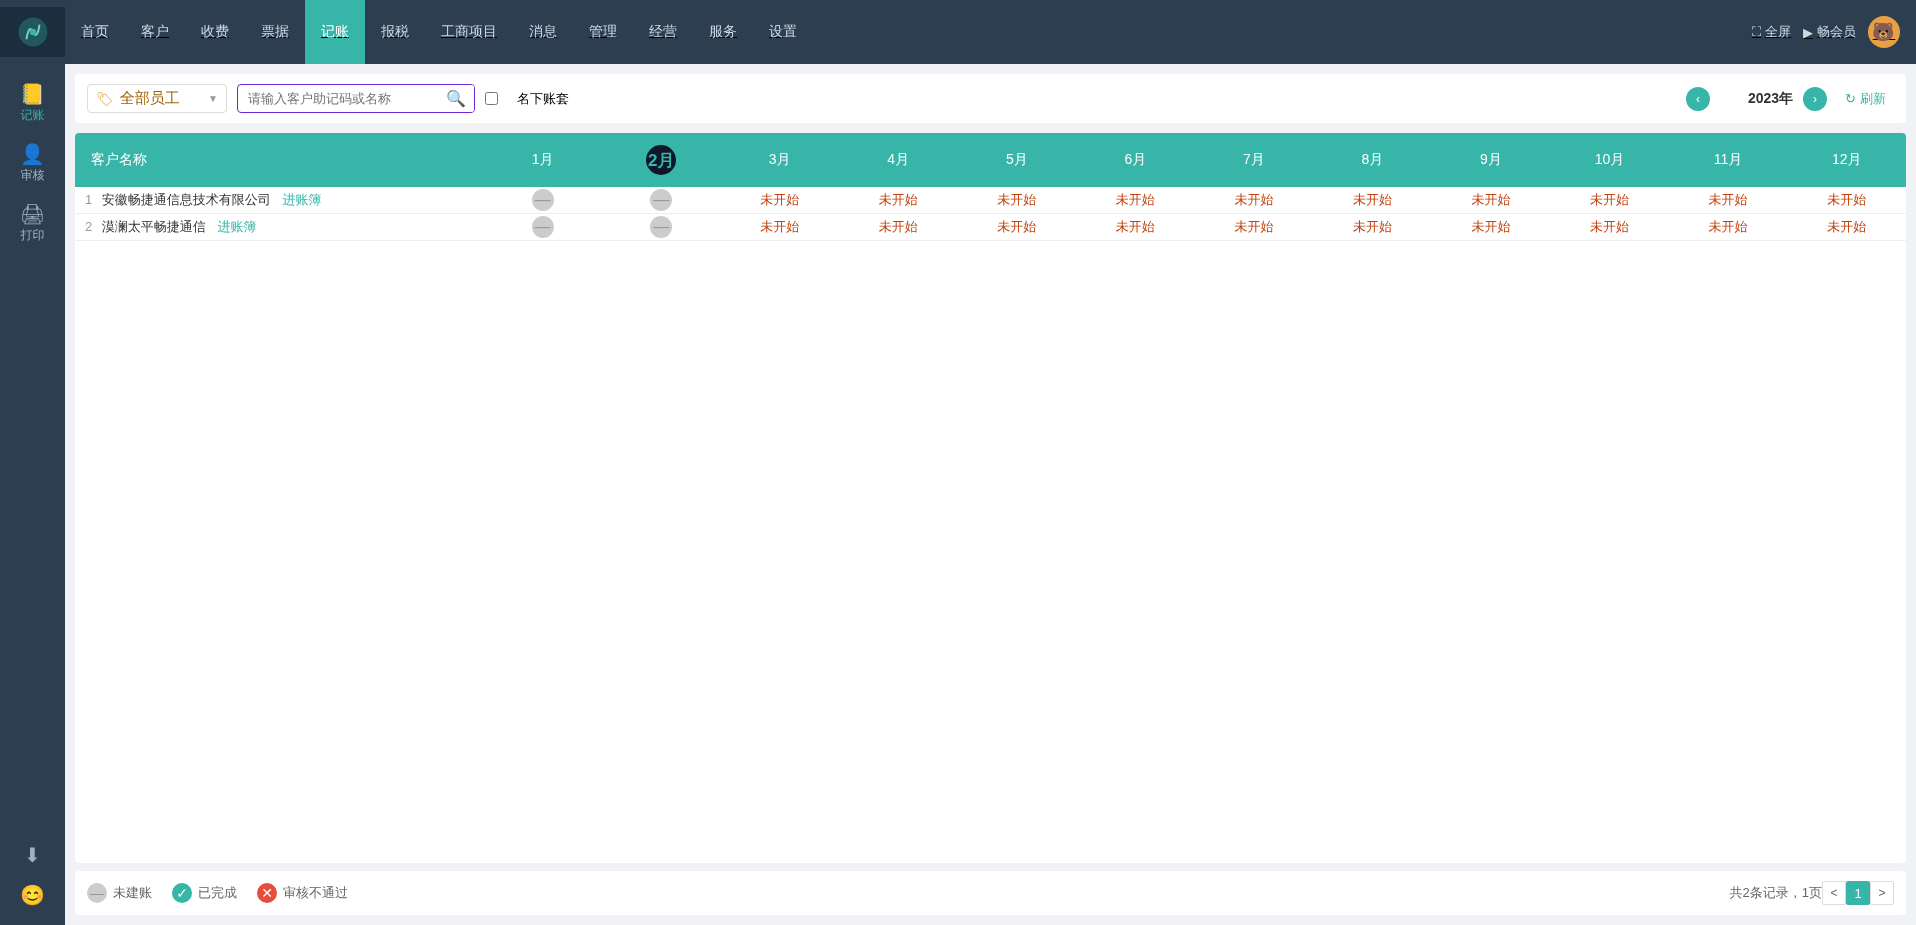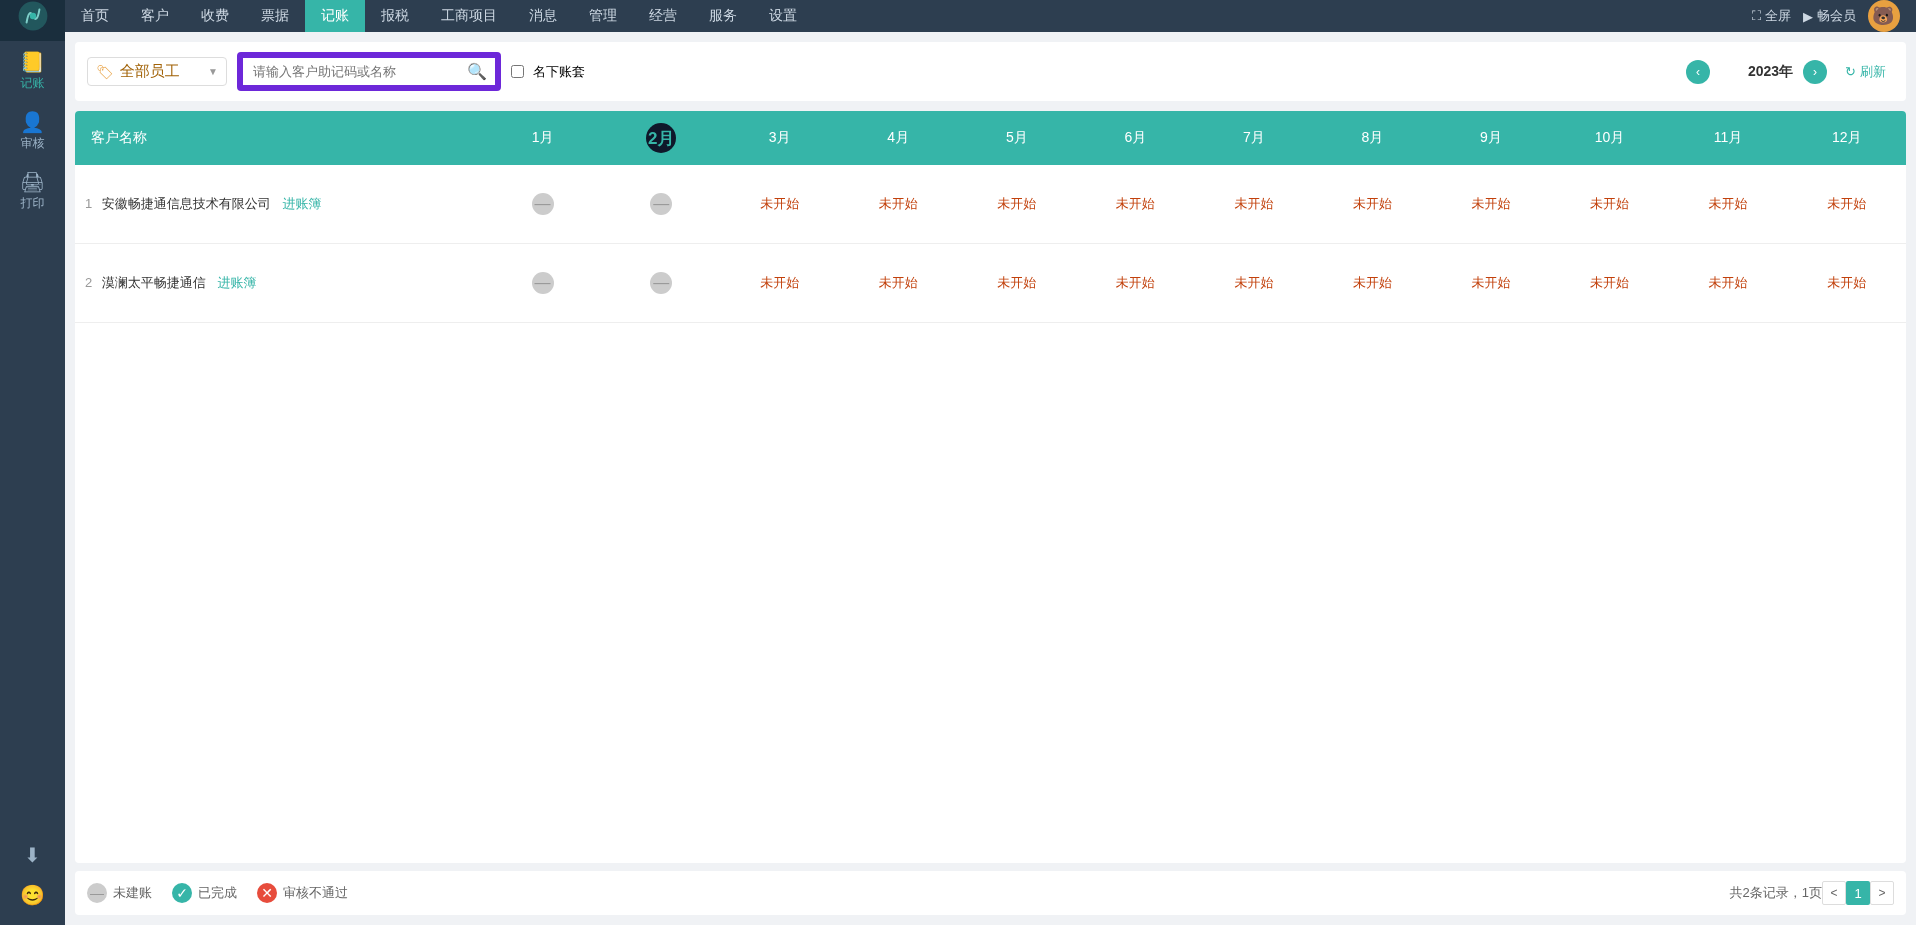--- a/index.html
+++ b/index.html
@@ -1,26 +1,27 @@
 <!DOCTYPE html>
 <html><head>
   <meta charset="utf-8">
   <style>
     * { margin: 0; padding: 0; box-sizing: border-box; }
     body { font-family: 'Microsoft YaHei', sans-serif; font-size: 13px; background: #f0f2f5; display: flex; flex-direction: column; height: 925px; overflow: hidden; }
 
     
     .top-nav {
-      height: 32px;
+      height: 64px;
       background: #2d3e50;
       display: flex;
       align-items: center;
       padding: 0 0 0 0;
       flex-shrink: 0;
       position: relative;
+      text-decoration: underline;
     }
     .top-nav-logo {
       width: 65px;
       height: 50px;
       background: #1a2e3d;
       display: flex;
       align-items: center;
       justify-content: center;
       flex-shrink: 0;
     }
@@ -148,25 +149,24 @@
     }
     .select-employee-icon {
       color: #e8a040;
       font-size: 14px;
     }
     .select-label { color: #a16207; font-size: 15px; flex: 1; }
     .select-arrow { color: #999; font-size: 10px; }
     .search-input-wrap {
       display: flex;
       align-items: center;
-      border: 6px solid #6d28d9;
+      border: 1px solid #6d28d9;
       border-radius: 4px;
       overflow: hidden;
       background: #fff;
-      gap: 16px;
     }
     .search-input {
       border: none;
       outline: none;
       padding: 4px 10px;
       font-size: 13px;
       color: #999;
       width: 200px;
       background: transparent;
     }
@@ -174,21 +174,21 @@
       padding: 4px 8px;
       background: #fff;
       border: none;
       cursor: pointer;
       color: #666;
       font-size: 16px;
     }
     .checkbox-wrap {
       display: flex;
       align-items: center;
-      gap: 9px;
+      gap: 19px;
       cursor: pointer;
     }
     .checkbox-wrap input { cursor: pointer; }
     .toolbar-spacer { flex: 1; }
     .year-nav {
       display: flex;
       align-items: center;
       gap: 10px;
     }
     .year-nav-btn {
@@ -261,21 +261,21 @@
       border-radius: 50%;
       background: #0f172a;
       color: #36b5a8;
       font-weight: bold;
       font-size: 17px;
     }
     tbody tr {
       border-bottom: 1px solid #eee;
     }
     tbody tr td {
-      padding: 28px 8px;
+      padding: 2px 8px;
       text-align: center;
       color: #666;
       font-size: 13px;
     }
     tbody tr td.col-name {
       text-align: left;
       padding-left: 10px;
       color: #333;
     }
     .row-index { color: #999; margin-right: 6px; }

